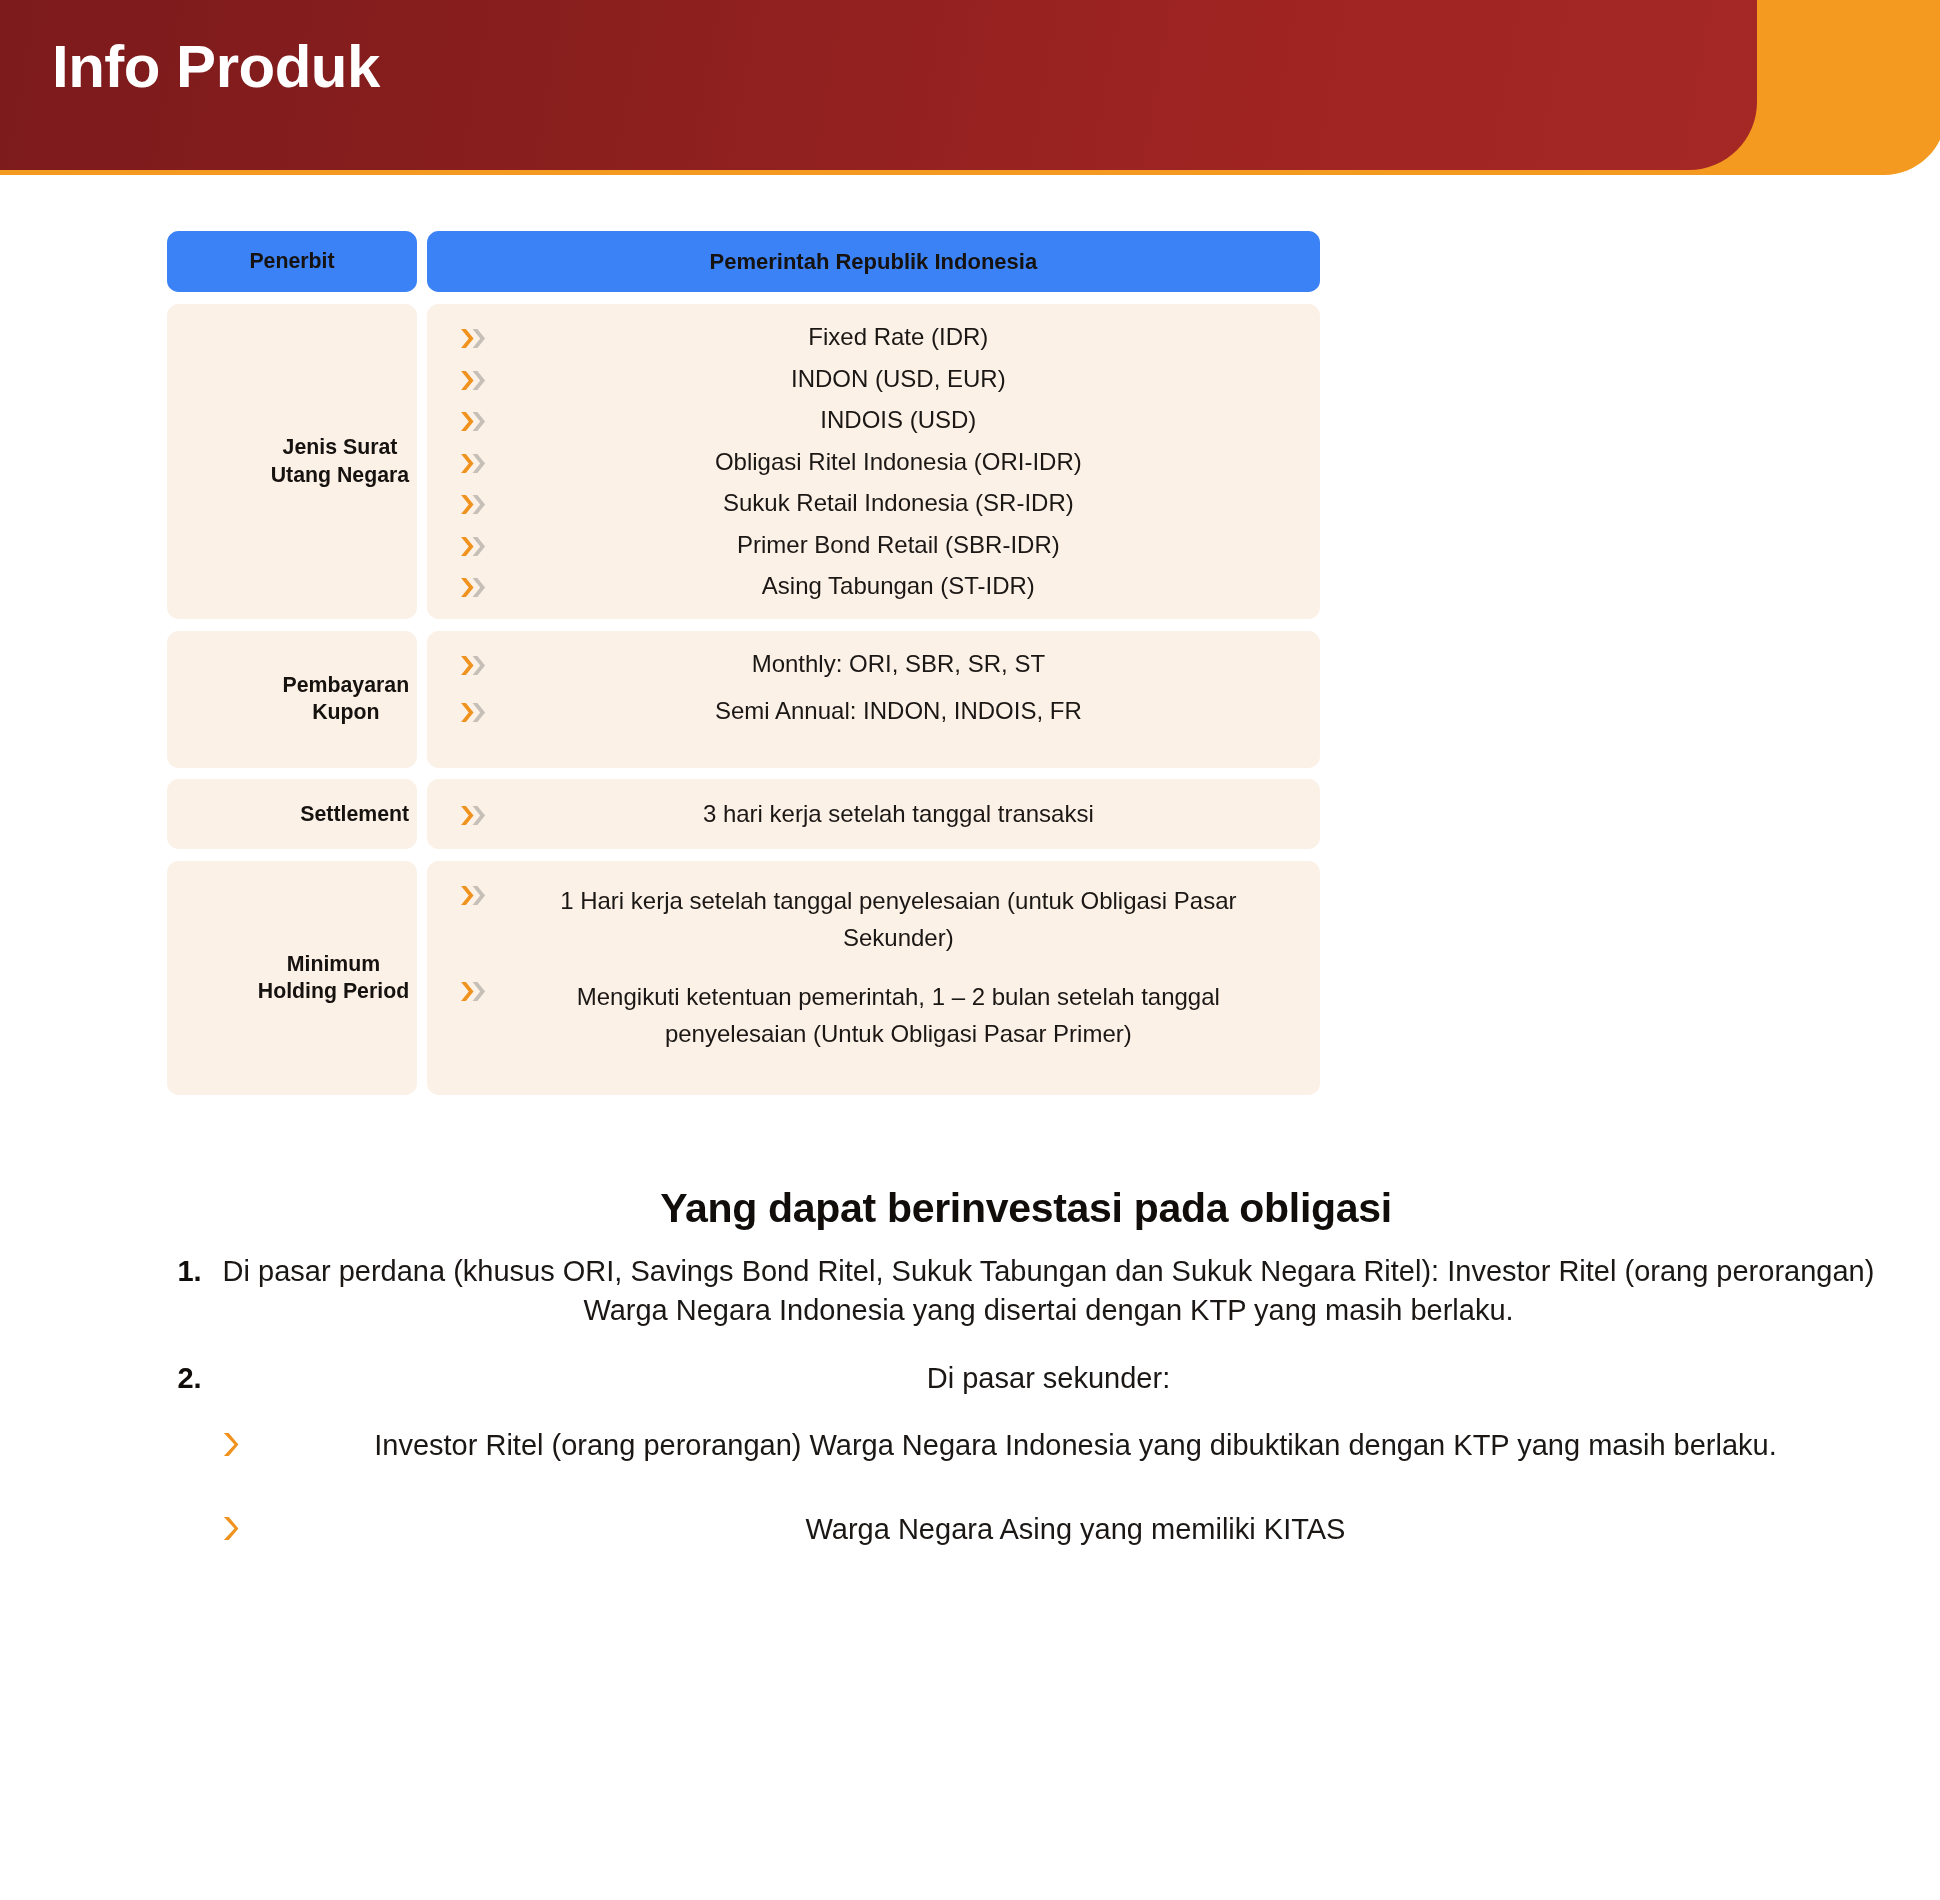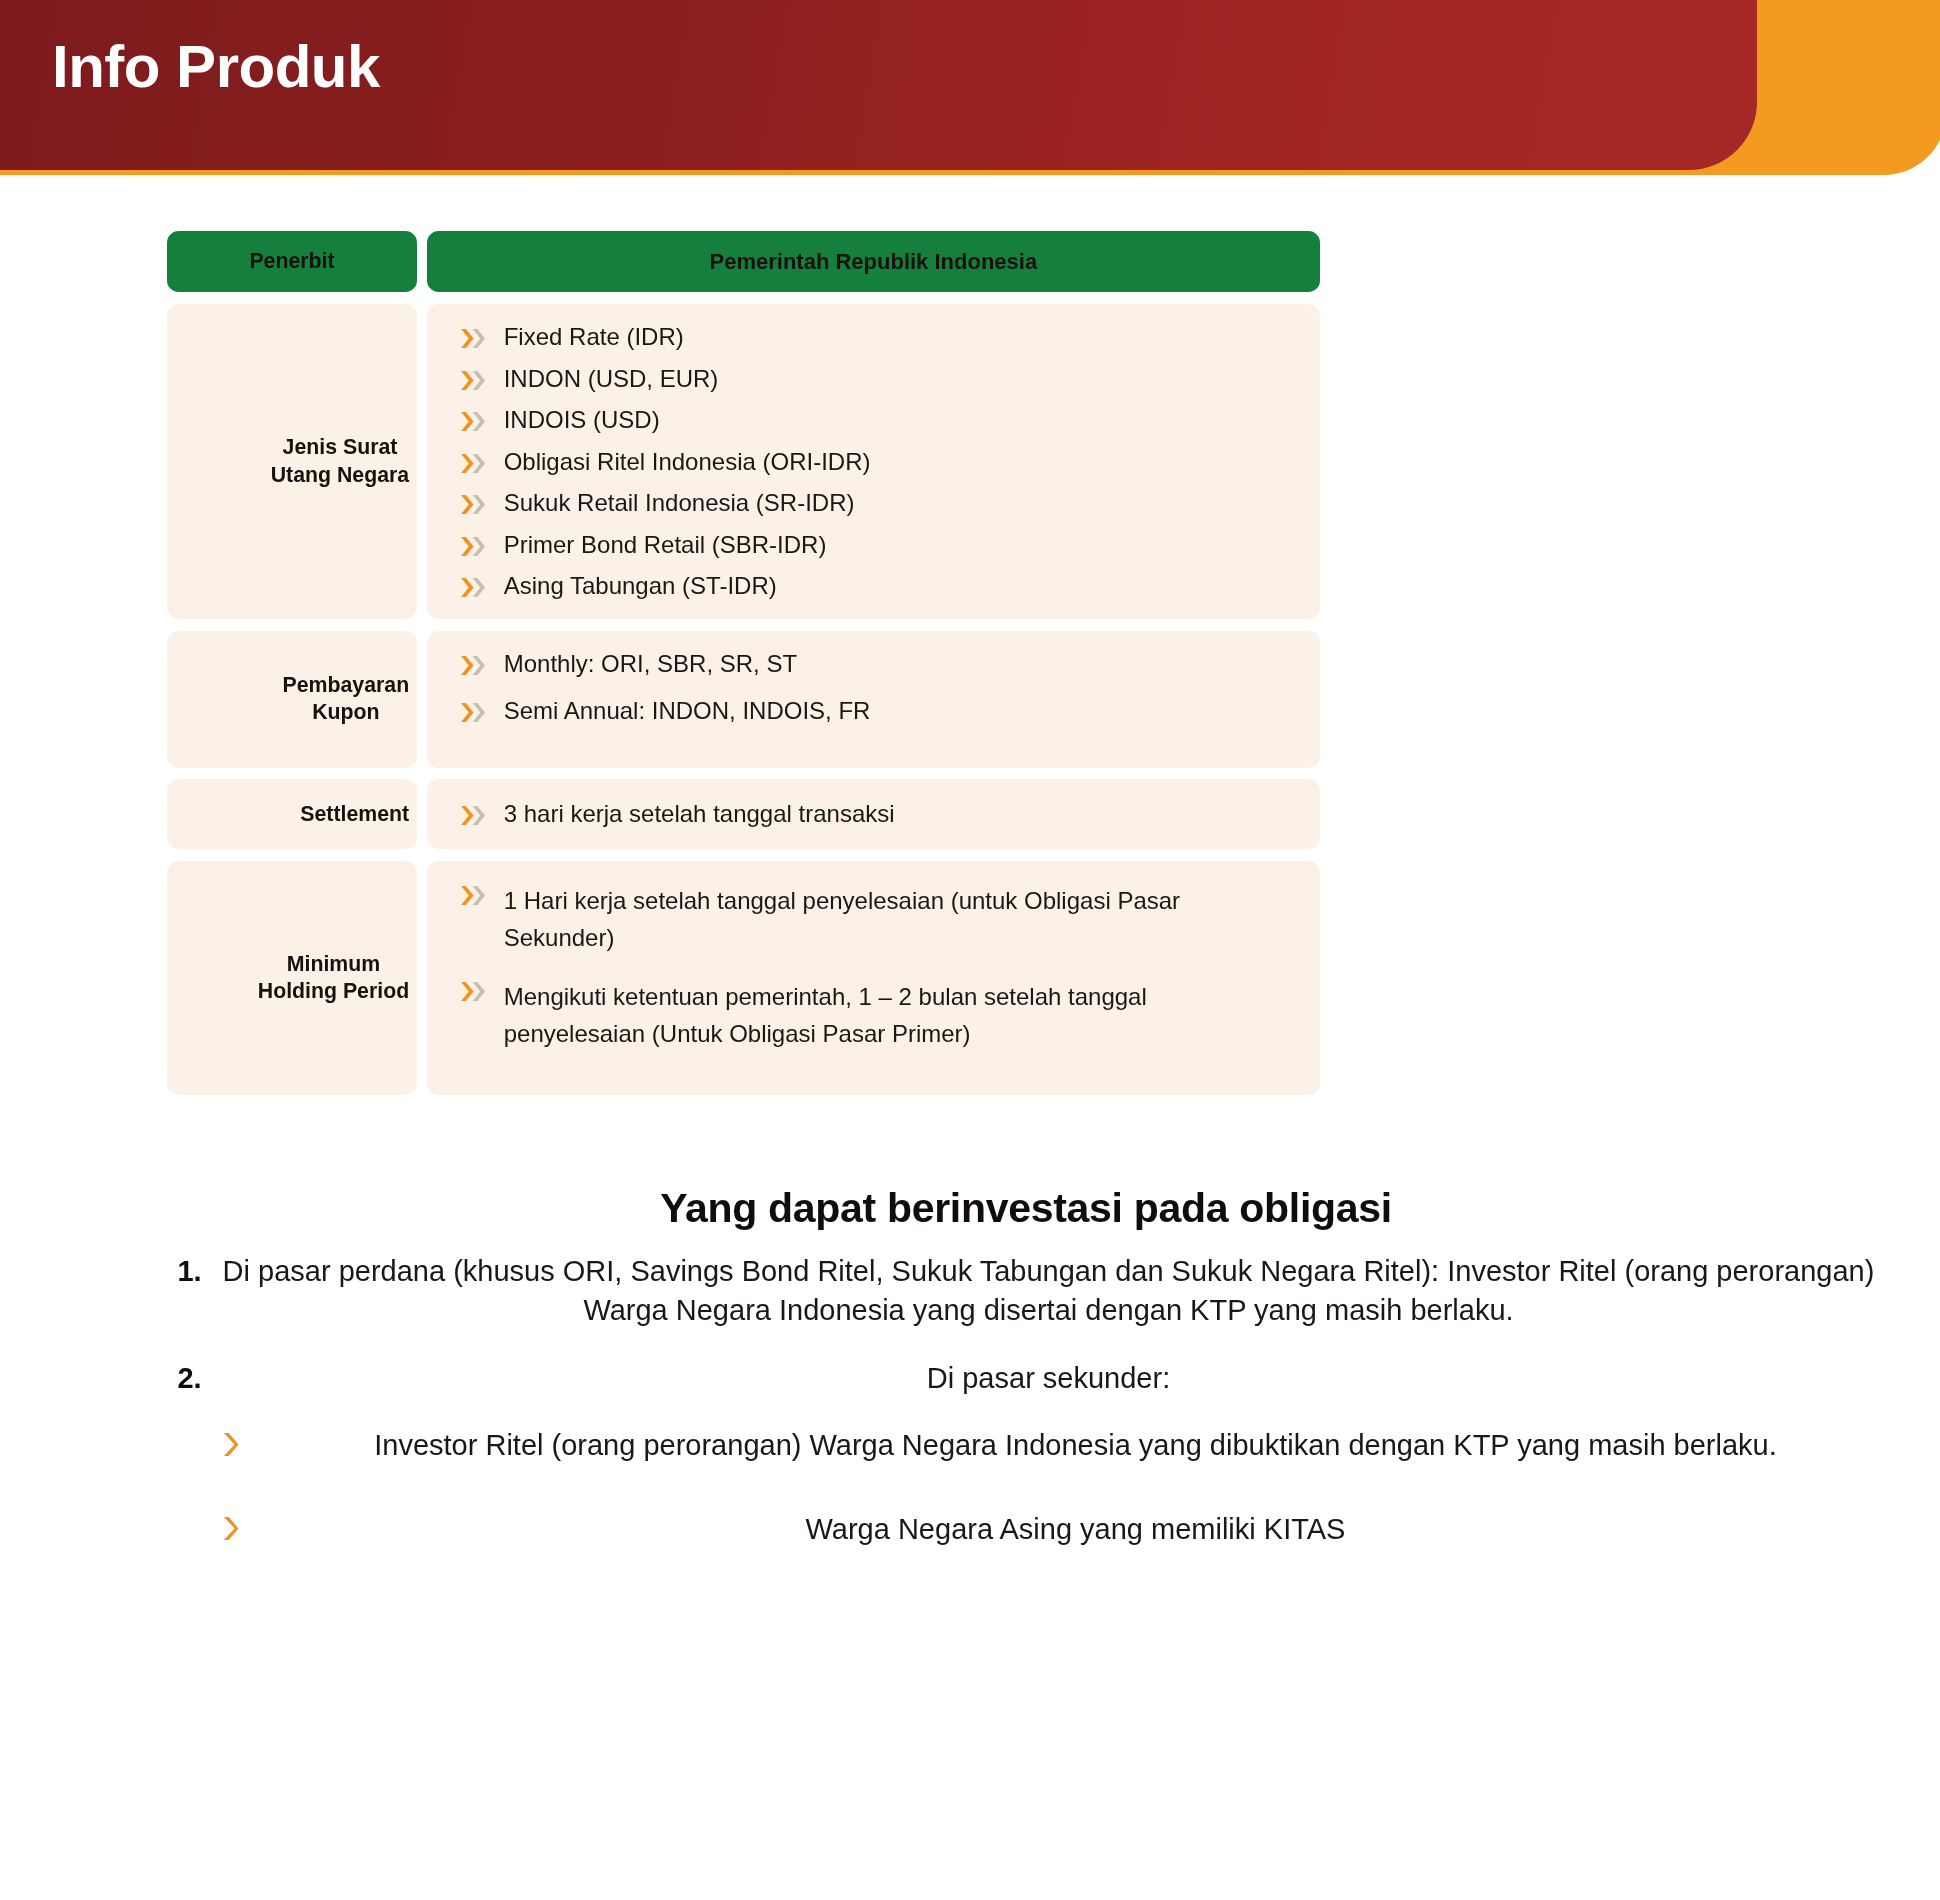--- a/index.html
+++ b/index.html
@@ -85,21 +85,21 @@
   }
   .cell-right {
     flex: 1 1 auto;
     border-radius: 11.6px;
     background: #FCF1E7;
     box-sizing: border-box;
     padding: 21.3px 27px;
   }
   .trow.head .cell-left,
   .trow.head .cell-right {
-    background: #15803d;
+    background: #3b82f6;
     min-height: 54px;
     padding: 17px;
     display: flex;
     align-items: center;
     justify-content: center;
   }
   .trow.head .cell-right {
     font-weight: bold;
     font-size: 22px;
     color: #16120f;
@@ -110,21 +110,21 @@
   .row-kupon .cell-left,
   .row-kupon .cell-right { min-height: 120px; }
   .row-settlement .cell-left,
   .row-settlement .cell-right { min-height: 70px; }
   .row-mhp .cell-left,
   .row-mhp .cell-right { min-height: 192px; }
 
   .cell-right.centered { display: flex; flex-direction: column; justify-content: center; }
 
   
-  .blist { list-style: none; margin: 0; padding: 0; }
+  .blist { list-style: none; margin: 0; padding: 0; text-align: center; }
   .blist li {
     position: relative;
     padding-left: 50px;
     font-size: 24px;
     line-height: 1.0;
     color: #1b1715;
     margin-bottom: 17.5px;
   }
   .blist li:last-child { margin-bottom: 0; }
   .blist.loose li { margin-bottom: 21.3px; line-height: 1.55; }

